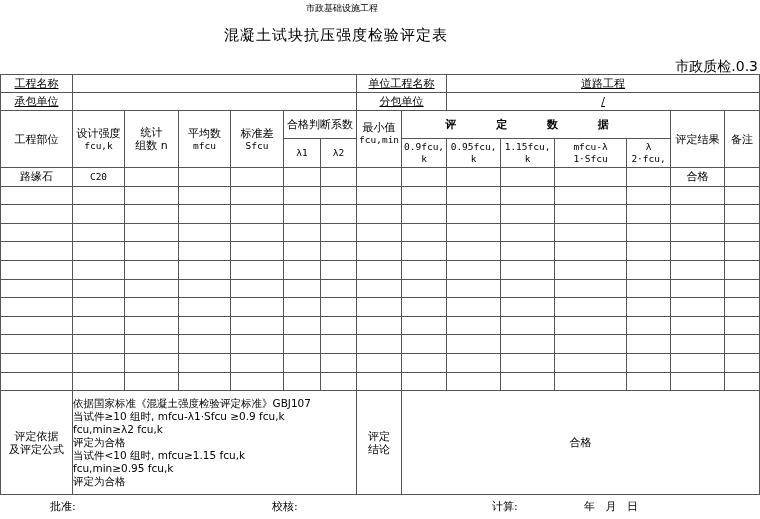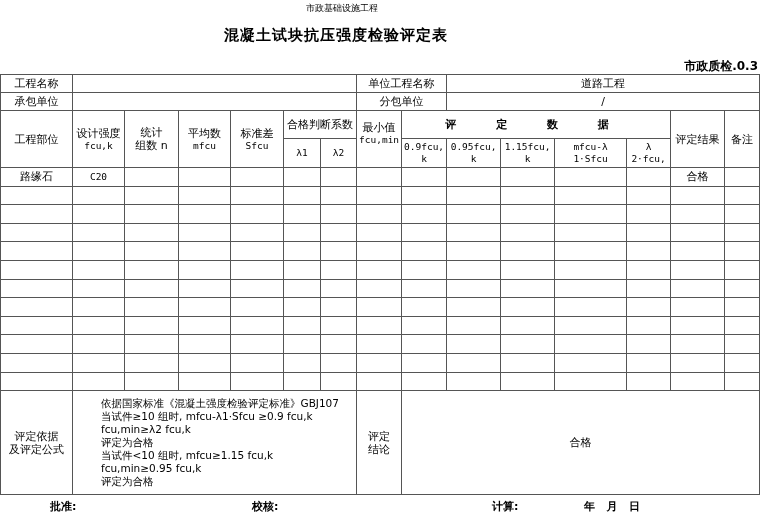--- a/index.html
+++ b/index.html
@@ -1,28 +1,28 @@
 <!DOCTYPE html>
 <html><head>
 <meta charset="utf-8">
 <style>
   * { box-sizing: border-box; margin: 0; padding: 0; }
   body { width: 760px; height: 519px; background: #ffffff; font-family: "DejaVu Sans", "Liberation Sans", sans-serif; color: #000; position: relative; overflow: hidden; }
   .top-org { position: absolute; top: 2px; left: 0; width: 684px; text-align: center; font-size: 9px; }
-  .title { position: absolute; top: 26px; left: 0; width: 672px; text-align: center; font-size: 15px; font-weight: bold; letter-spacing: 1px; }
-  .form-code { position: absolute; top: 58px; right: 2px; font-size: 12px; font-weight: bold; }
+  .title { position: absolute; top: 26px; left: 0; width: 672px; text-align: center; font-size: 15px; font-weight: normal; letter-spacing: 1px; }
+  .form-code { position: absolute; top: 58px; right: 2px; font-size: 14px; }
   table { position: absolute; top: 74px; left: 0; border-collapse: collapse; table-layout: fixed; width: 759px; }
   td { border: 1px solid #555; font-size: 11px; text-align: center; vertical-align: middle; padding: 0; line-height: 13px; overflow: hidden; }
   .mono { font-family: "DejaVu Sans Mono", "Liberation Mono", monospace; font-size: 9.5px; line-height: 12px; }
-  tr.r18 td { height: 18px; }
+  tr.r18 td { height: 18px; text-decoration: underline; }
   tr.rd td { height: 18.6px; }
-  .basis { text-align: left; padding: 2px 0 2px 28px; font-size: 10.5px; line-height: 13px; vertical-align: middle; }
+  .basis { text-align: left; padding: 2px 0 2px 0; font-size: 10.5px; line-height: 13px; vertical-align: middle; }
   .basis div { white-space: nowrap; }
   .spaced { letter-spacing: 18px; font-weight: bold; }
-  .sig { position: absolute; top: 499px; font-size: 11px; font-weight: bold; }
+  .sig { position: absolute; top: 499px; font-size: 11px; }
 </style>
 </head>
 <body>
 
 <div class="top-org">市政基础设施工程</div>
 <div class="title">混凝土试块抗压强度检验评定表</div>
 <div class="form-code">市政质检.0.3</div>
 
 <table>
   <colgroup>
@@ -331,15 +331,15 @@
     <td>
           <div>评定</div>
           <div>结论</div>
         </td>
     <td colspan="7">合格</td>
   </tr>
 </tbody>
   </table>
 
 <div class="sig" style="left:50px">批准:</div>
-<div class="sig" style="left:252px">校核:</div>
+<div class="sig" style="left:272px">校核:</div>
 <div class="sig" style="left:492px">计算:</div>
 <div class="sig" style="left:584px; white-space:pre">年   月   日</div>
 
 </body></html>

